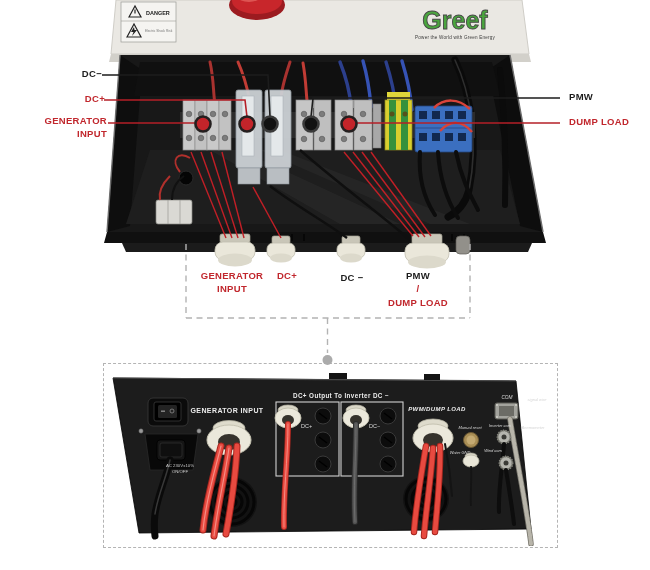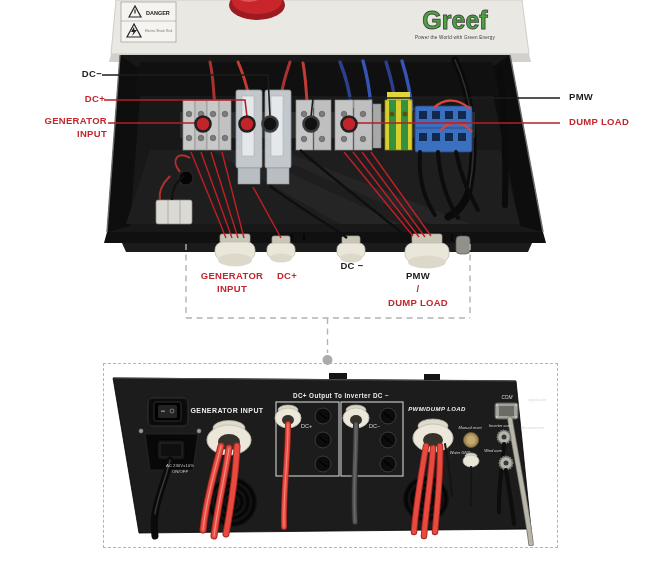--- a/index.html
+++ b/index.html
@@ -264,21 +264,21 @@
     <div>INPUT</div>
   </div>
   <div class="lbl blk" style="left:569px;top:91px;">PMW</div>
   <div class="lbl red" style="left:569px;top:116px;">DUMP LOAD</div>
 
   <div class="lbl red ctr" style="left:184px;top:270px;width:96px;">
     <div>GENERATOR</div>
     <div>INPUT</div>
   </div>
   <div class="lbl red ctr" style="left:265px;top:270px;width:44px;">DC+</div>
-  <div class="lbl blk ctr" style="left:330px;top:260px;width:44px;">DC −</div>
+  <div class="lbl blk ctr" style="left:330px;top:272px;width:44px;">DC −</div>
   <div class="lbl blk ctr" style="left:396px;top:270px;width:44px;">PMW</div>
   <div class="lbl red ctr" style="left:396px;top:283px;width:44px;">/</div>
   <div class="lbl red ctr" style="left:374px;top:297px;width:88px;">DUMP LOAD</div>
 
   <div class="bottom-box">
     <svg width="452" height="182" viewBox="0 0 452 182">
 
       <g>
         <polygon points="9,14 412,17 427,165 35,169" fill="#1c1c1c" stroke="#000" stroke-width="0.8"></polygon>
         <line x1="9" y1="14" x2="412" y2="17" stroke="#4a4a4a" stroke-width="1.2"></line>

